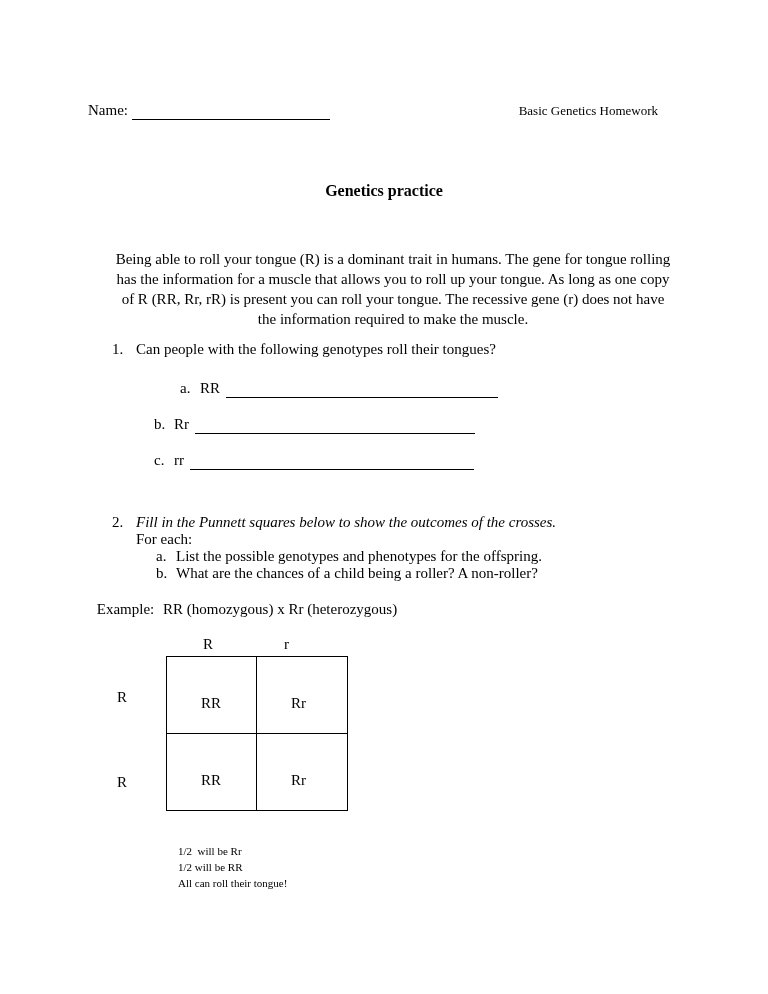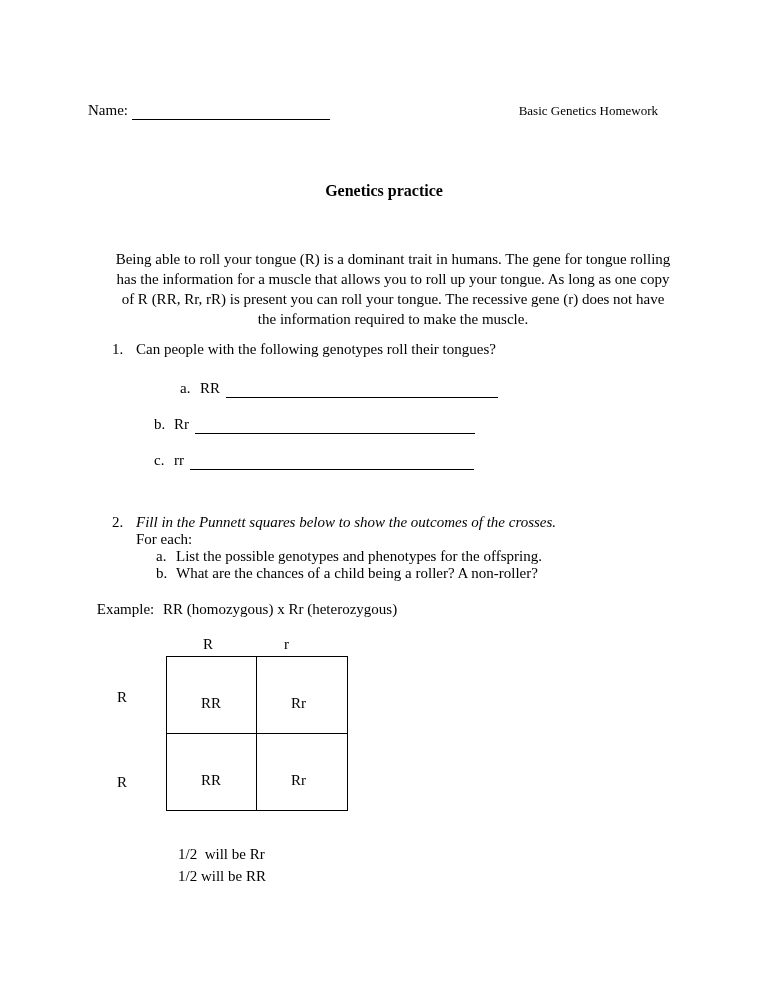--- a/index.html
+++ b/index.html
@@ -182,21 +182,21 @@
     position: absolute;
     font-size: 15px;
     left: 117px;
   }
   .row-head.r1 { top: 689px; }
   .row-head.r2 { top: 774px; }
   .results {
     position: absolute;
     top: 844px;
     left: 178px;
-    font-size: 15px;
+    font-size: 11px;
     line-height: 1.45;
   }
   .results div { white-space: pre; }
 </style>
 </head>
 <body>
 
 <div class="page">
 
   <div class="header-row">
@@ -255,15 +255,16 @@
         <span class="cell-text">RR</span>
       </div>
     <div class="cell c4">
         <span class="cell-text">Rr</span>
       </div>
   </div>
 
   <div class="results">
     <div>1/2  will be Rr</div>
     <div>1/2 will be RR</div>
+    <div>All can roll their tongue!</div>
   </div>
 
 </div>
 
 </body></html>

